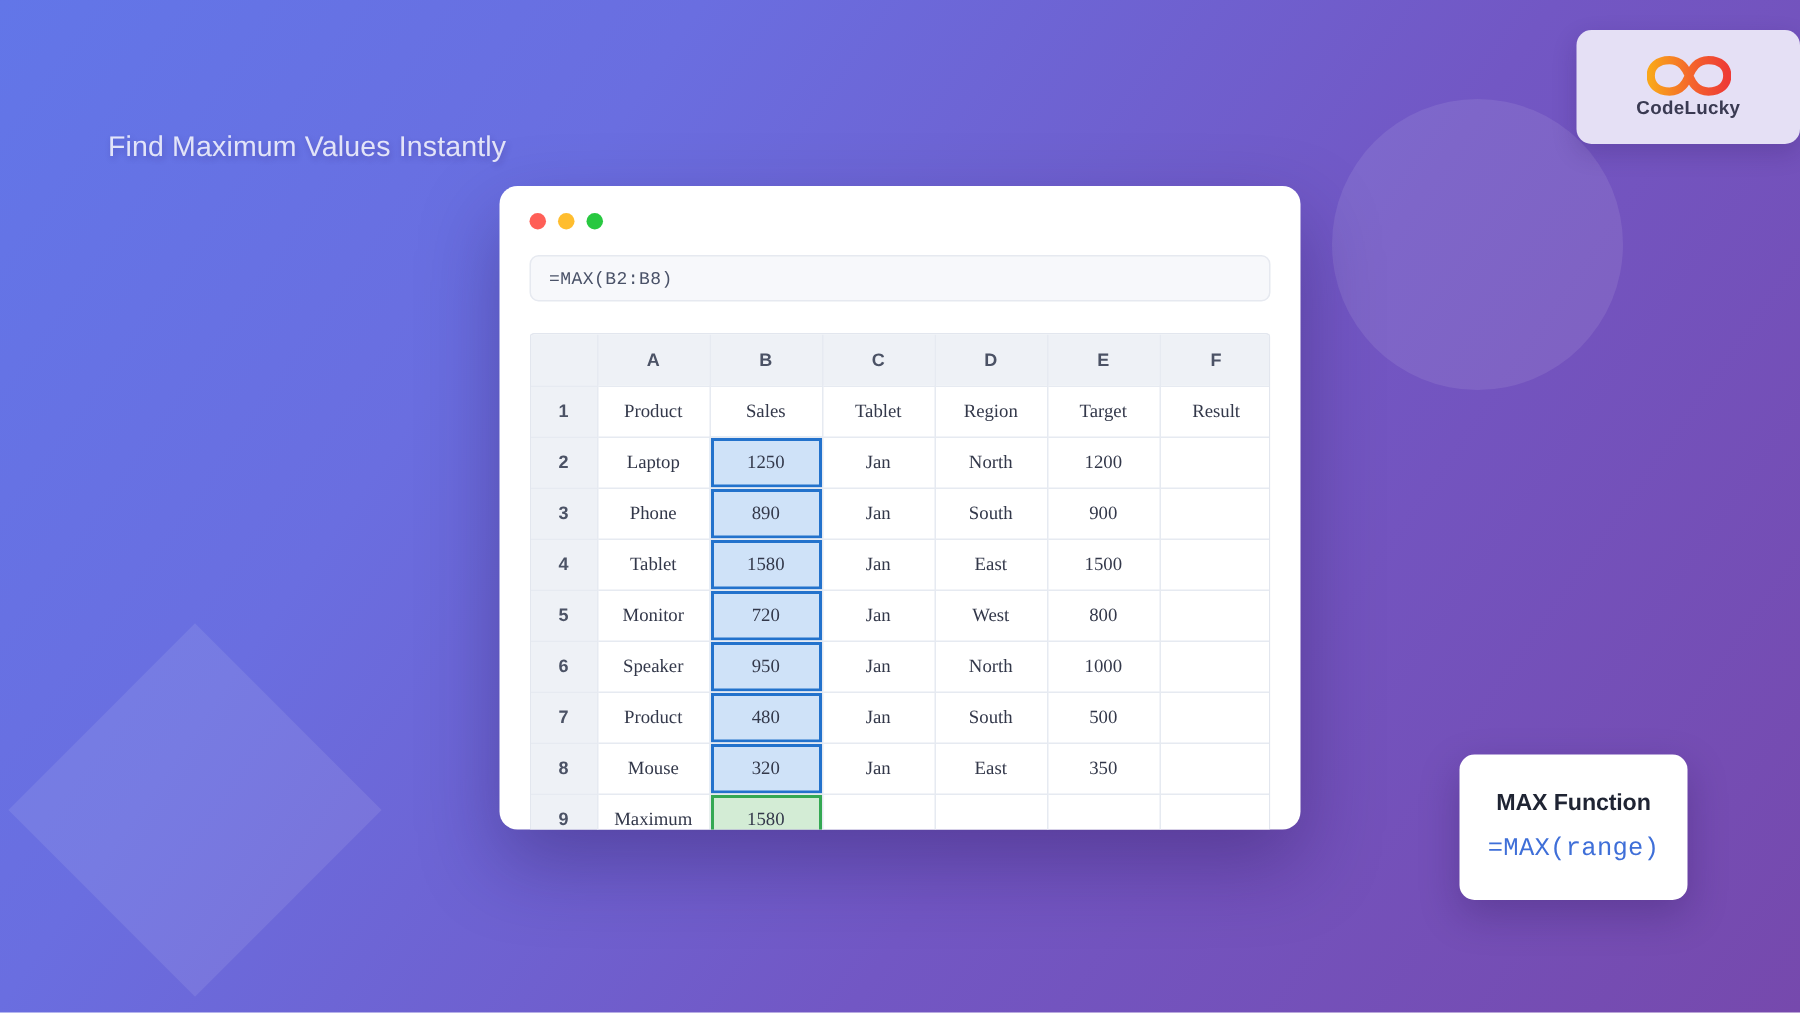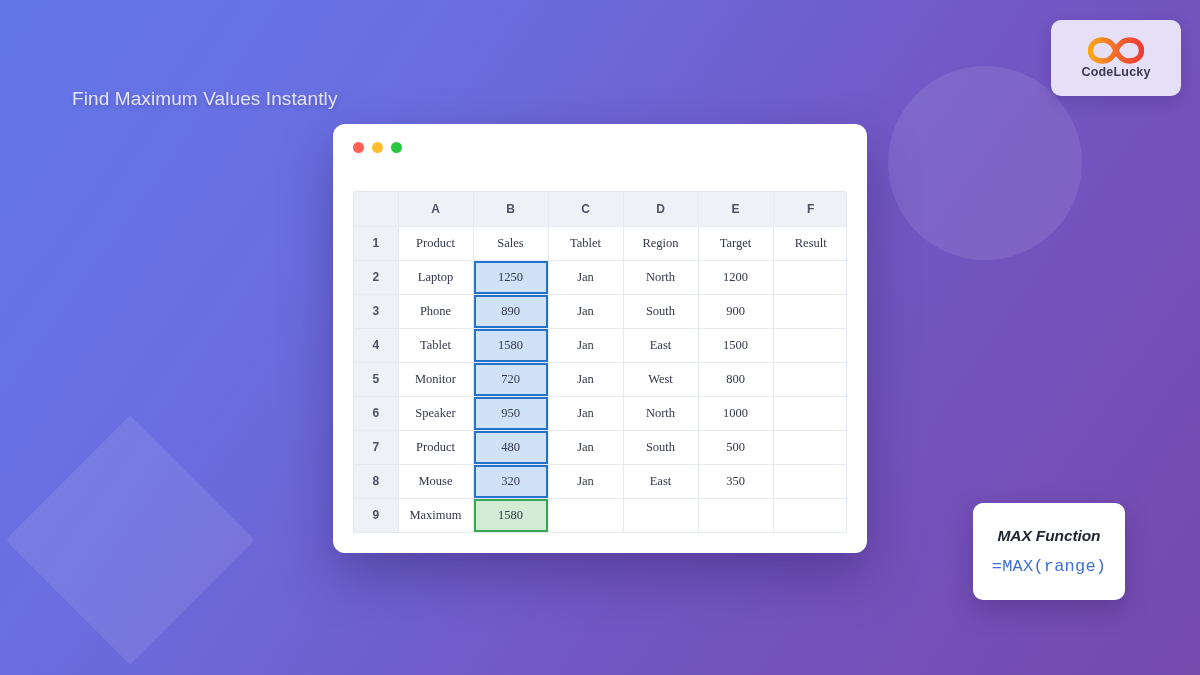--- a/index.html
+++ b/index.html
@@ -69,21 +69,21 @@
     letter-spacing: 0.1px;
     text-shadow: 1px 2px 4px rgba(40,20,90,0.22);
     white-space: nowrap;
   }
 
   
   #brand-card {
     position: absolute;
     left: 1051px;
     top: 20px;
-    width: 130px;
+    width: 149px;
     height: 76px;
     border-radius: 10px;
     background: #e5e0f5;
     box-shadow: 0 6px 16px rgba(40,20,80,0.20);
     display: flex;
     flex-direction: column;
     align-items: center;
     justify-content: center;
     gap: 1px;
   }
@@ -204,21 +204,20 @@
     align-items: center;
     justify-content: center;
     gap: 12px;
   }
 
   #info-card-title {
     font-size: 15.5px;
     font-weight: bold;
     color: #1f2433;
     letter-spacing: -0.1px;
-    font-style: italic;
   }
 
   #info-card-syntax {
     font-family: "Liberation Mono", monospace;
     font-size: 17px;
     color: #3f6fd8;
     letter-spacing: 0.2px;
   }
 </style>
 </head>
@@ -248,20 +247,23 @@
 </div>
 
 <div id="spreadsheet-window">
 
   <div id="window-titlebar">
     <span class="traffic-dot" style="background:#ff5f57"></span>
     <span class="traffic-dot" style="background:#ffbd2e"></span>
     <span class="traffic-dot" style="background:#28c840"></span>
   </div>
 
+  <div id="formula-bar">
+    <span id="formula-text">=MAX(B2:B8)</span>
+  </div>
 
   <div id="grid-wrapper">
     <table id="sheet-grid">
       <colgroup>
         <col class="col-rowhdr">
           <col class="col-data">
           <col class="col-data">
           <col class="col-data">
         <col class="col-data">
           <col class="col-data">

